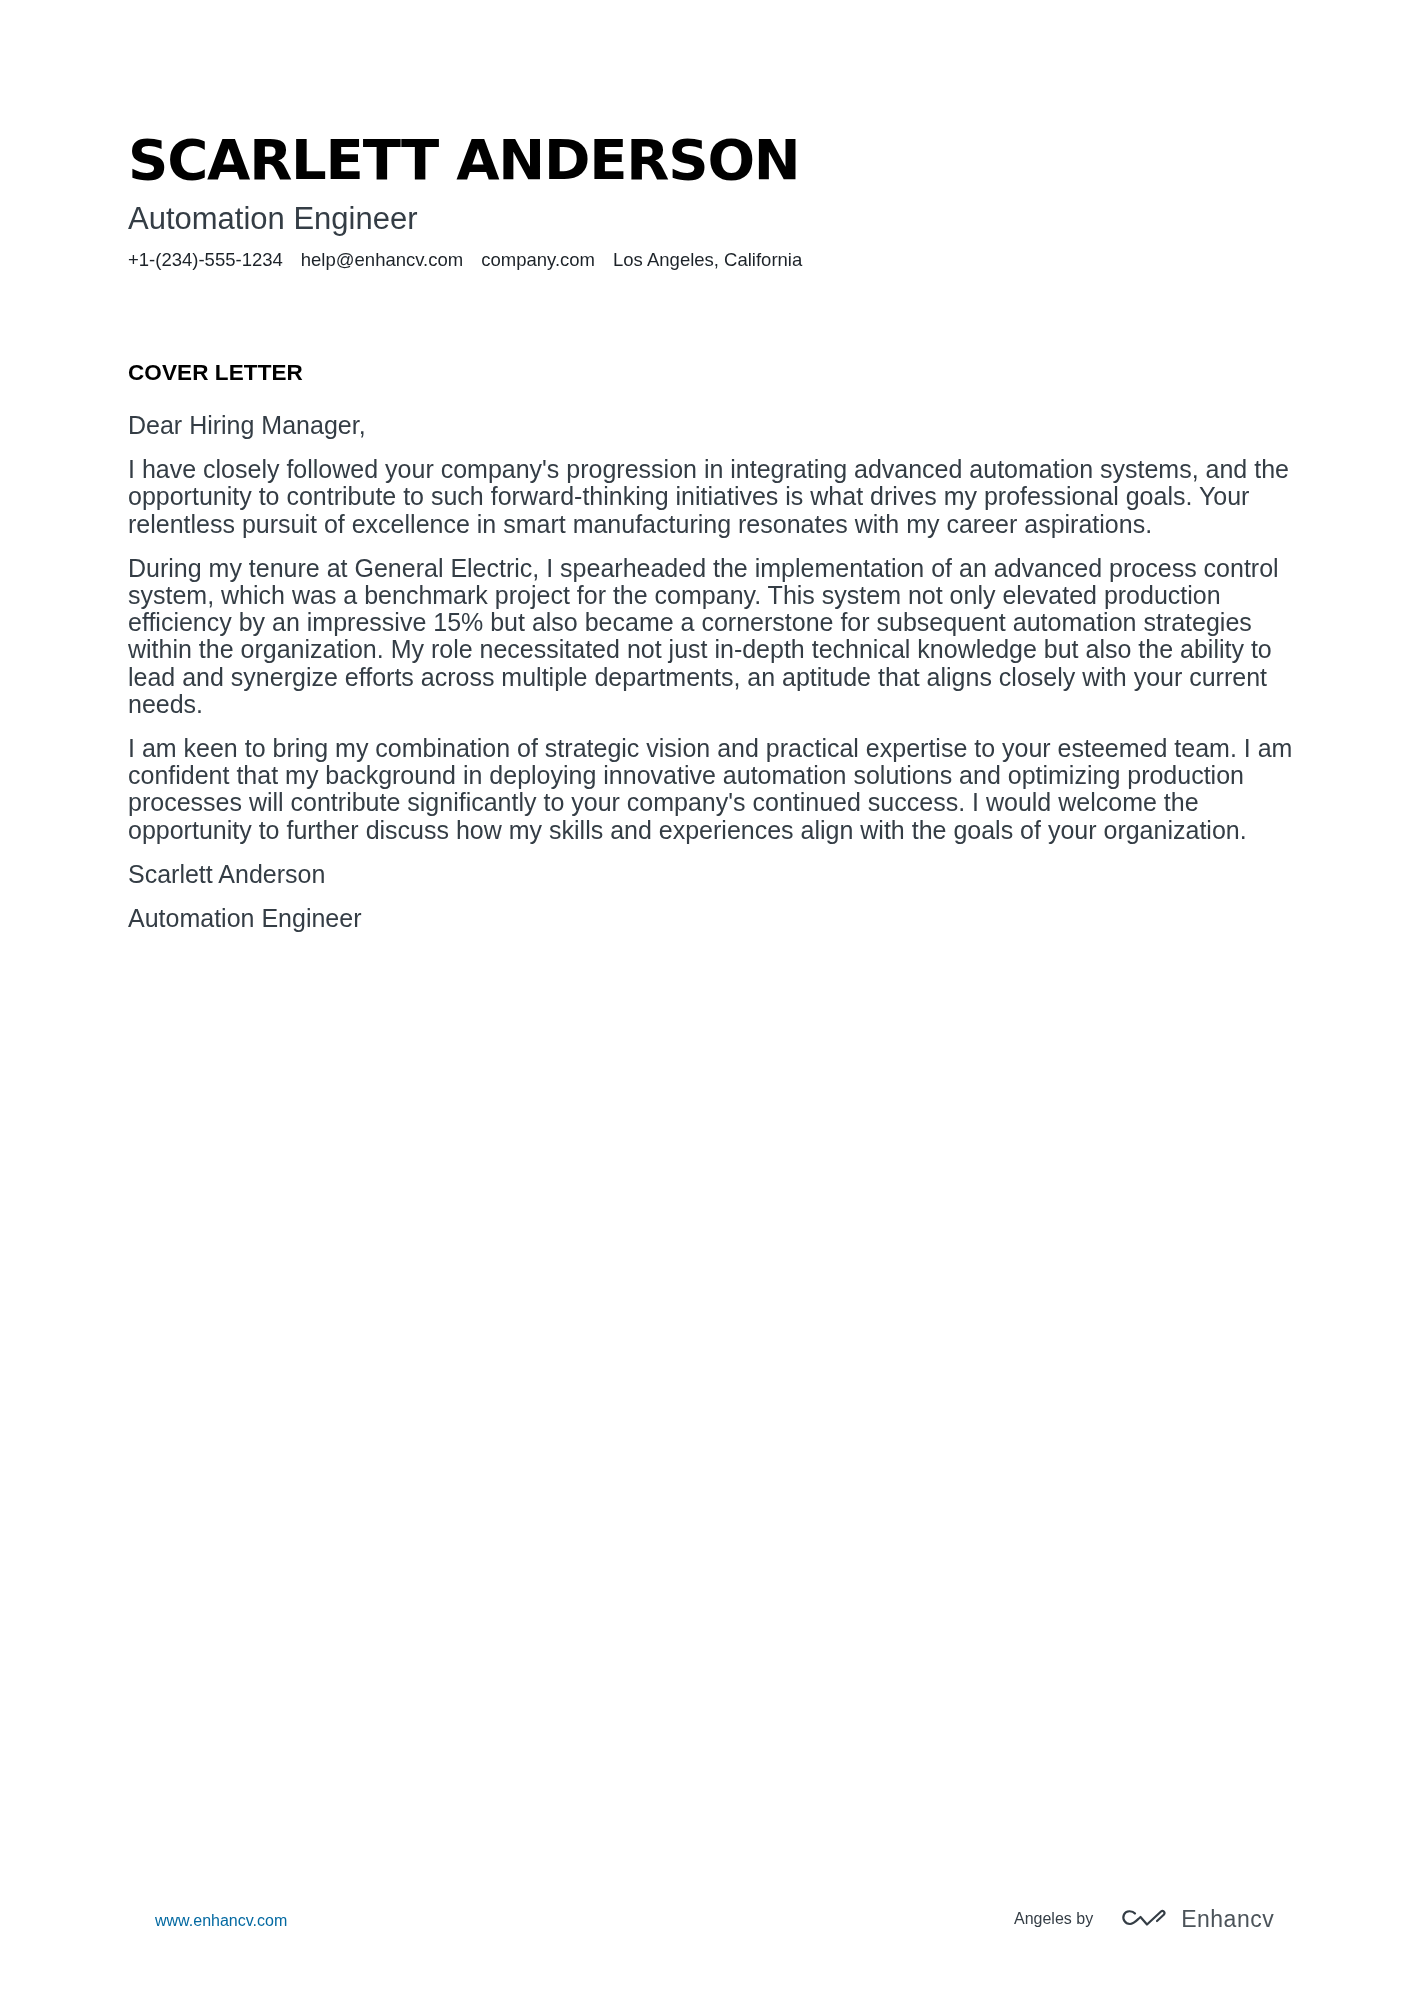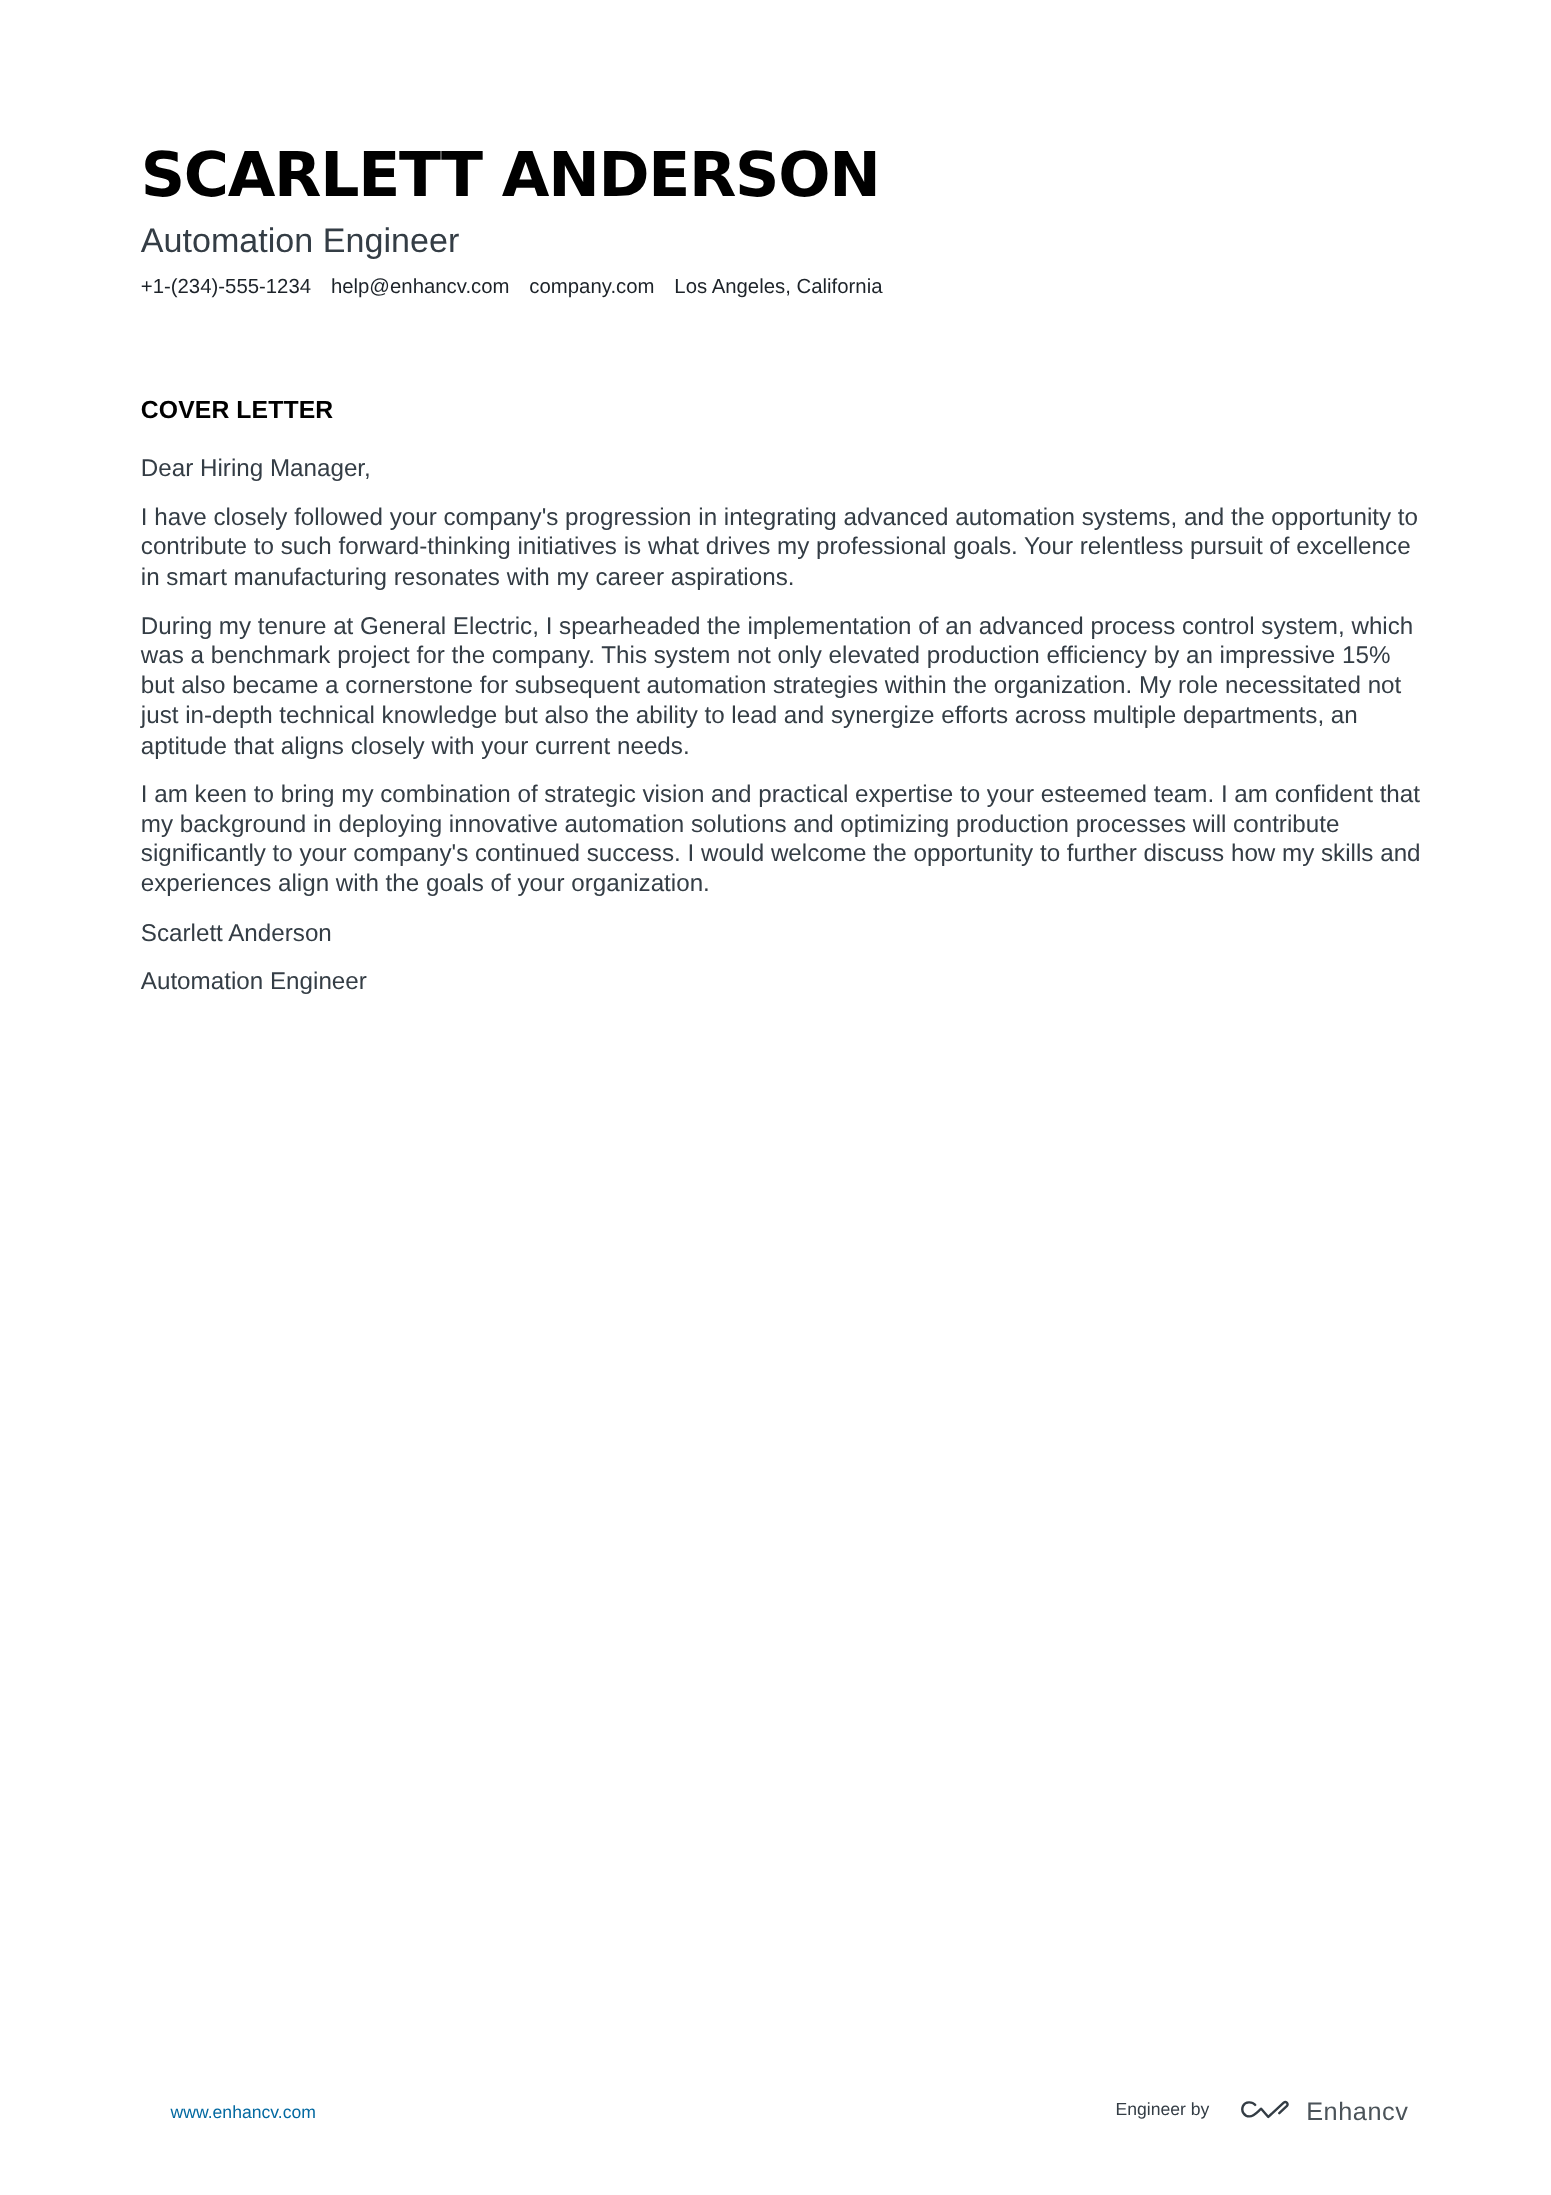--- a/index.html
+++ b/index.html
@@ -65,21 +65,21 @@
     .section-title {
       margin: 0;
       font-size: 22.5px;
       line-height: 30px;
       font-weight: bold;
       color: #000000;
       letter-spacing: 0.1px;
     }
     .para {
       margin: 0;
-      font-size: 22px;
+      font-size: 25px;
       line-height: 27.2px;
       color: #343d45;
     }
     .greeting { margin-top: 24px; }
     .p-gap { margin-top: 17px; }
 
     .footer-left {
       position: absolute;
       left: 115px;
       top: 1894px;
@@ -137,21 +137,21 @@
     <p class="para p-gap">I have closely followed your company's progression in integrating advanced automation systems, and the opportunity to contribute to such forward-thinking initiatives is what drives my professional goals. Your relentless pursuit of excellence in smart manufacturing resonates with my career aspirations.</p>
     <p class="para p-gap">During my tenure at General Electric, I spearheaded the implementation of an advanced process control system, which was a benchmark project for the company. This system not only elevated production efficiency by an impressive 15% but also became a cornerstone for subsequent automation strategies within the organization. My role necessitated not just in-depth technical knowledge but also the ability to lead and synergize efforts across multiple departments, an aptitude that aligns closely with your current needs.</p>
     <p class="para p-gap">I am keen to bring my combination of strategic vision and practical expertise to your esteemed team. I am confident that my background in deploying innovative automation solutions and optimizing production processes will contribute significantly to your company's continued success. I would welcome the opportunity to further discuss how my skills and experiences align with the goals of your organization.</p>
     <p class="para p-gap">Scarlett Anderson</p>
     <p class="para p-gap">Automation Engineer</p>
   </main>
 
   <div class="footer-left">www.enhancv.com</div>
 
   <div class="footer-right">
-    <span class="powered-by">Engineer by</span>
+    <span class="powered-by">Angeles by</span>
     <span class="logo-mark">
       <svg width="46" height="24" viewBox="0 0 46 24" fill="none" stroke="#343d45" stroke-width="2.2" stroke-linecap="round" stroke-linejoin="round">
         <path d="M14 6.5 C11.5 3.5 5 3.2 3 7.5 C1 12 4 17 9 17 C13 17 16 13 19.5 10 L26 17.5 L40 4.5 C42 2.8 44.5 5 43 7.5 L36 14"></path>
       </svg>
     </span>
     <span class="logo-text">Enhancv</span>
   </div>
 
 </div>
 

